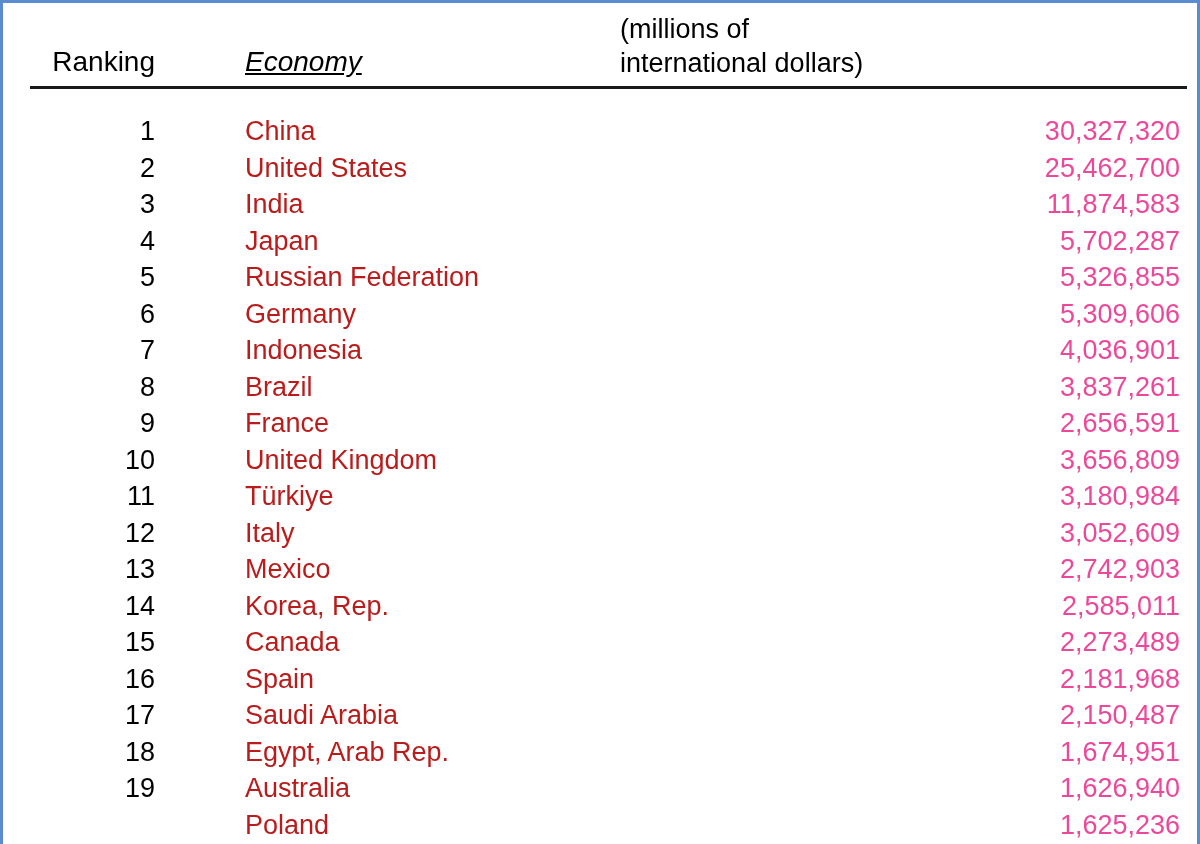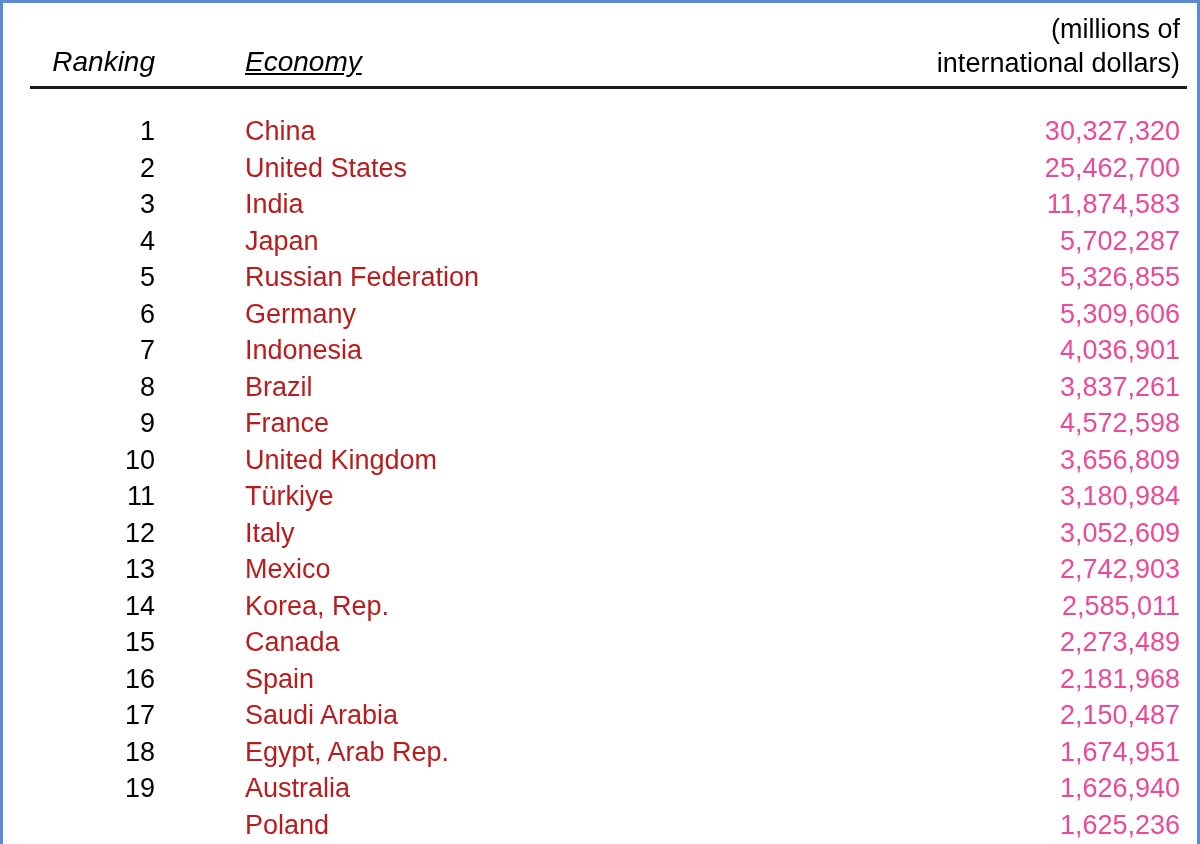--- a/index.html
+++ b/index.html
@@ -31,21 +31,20 @@
   .thead {
     position: relative;
     height: 84px;
   }
   .hdr-ranking {
     position: absolute;
     left: 24px;
     width: 128px;
     top: 42px;
     text-align: right;
-    font-style: italic;
     font-size: 28px;
     line-height: 34px;
     color: #000000;
     white-space: nowrap;
   }
   .hdr-economy {
     position: absolute;
     left: 242px;
     top: 42px;
     text-align: left;
@@ -54,21 +53,20 @@
     line-height: 34px;
     color: #000000;
     white-space: nowrap;
     text-decoration: underline;
   }
   .hdr-units {
     position: absolute;
     right: 17px;
     top: 9px;
     width: 560px;
-    text-align: right;
     font-size: 27px;
     line-height: 34px;
     color: #000000;
   }
   .hdr-units span {
     display: block;
   }
   .rule {
     position: absolute;
     left: 27px;
@@ -174,21 +172,21 @@
           <div class="cell-value">4,036,901</div>
         </div>
         <div class="row">
           <div class="cell-rank">8</div>
           <div class="cell-economy">Brazil</div>
           <div class="cell-value">3,837,261</div>
         </div>
         <div class="row">
           <div class="cell-rank">9</div>
           <div class="cell-economy">France</div>
-          <div class="cell-value">4,572,598</div>
+          <div class="cell-value">2,656,591</div>
         </div>
         <div class="row">
           <div class="cell-rank">10</div>
           <div class="cell-economy">United Kingdom</div>
           <div class="cell-value">3,656,809</div>
         </div>
         <div class="row">
           <div class="cell-rank">11</div>
           <div class="cell-economy">Türkiye</div>
           <div class="cell-value">3,180,984</div>

